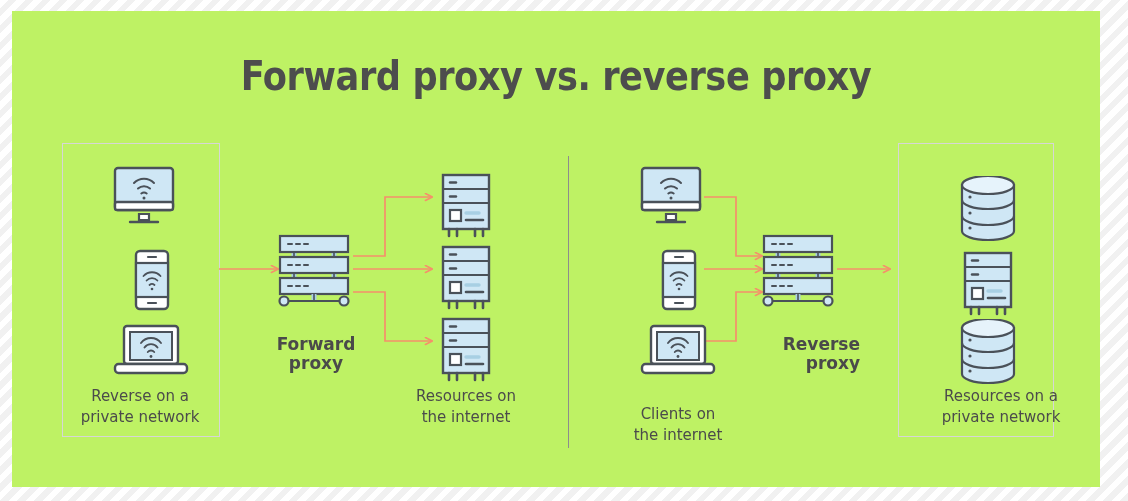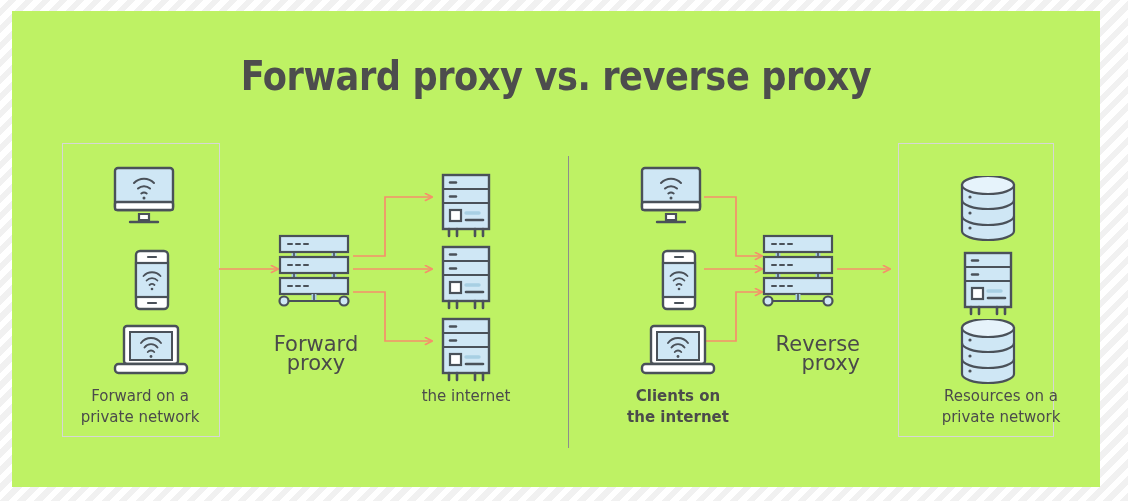--- a/index.html
+++ b/index.html
@@ -31,21 +31,21 @@
     position:absolute;left:556px;top:145px;width:1px;height:292px;
     background:#8d8d8d;
   }
   .caption{
     position:absolute;text-align:center;color:#4b4b4b;
     font-size:15px;line-height:21px;
     font-family:"DejaVu Sans", sans-serif;
   }
   .node-label{
     position:absolute;text-align:center;color:#4a4a4a;
-    font-size:21px;line-height:19px;font-weight:normal;
+    font-size:17px;line-height:19px;font-weight:bold;
     font-family:"DejaVu Sans", sans-serif;
   }
   .icon{position:absolute;}
   .conn{position:absolute;left:0;top:0;width:1088px;height:476px;
         pointer-events:none;}
 </style>
 </head>
 <body>
 
 <div class="card">
@@ -112,21 +112,21 @@
     <rect x="3" y="40" width="72" height="9" rx="3.5" fill="#ffffff" stroke="#4a5159" stroke-width="2.4"></rect>
     <g fill="none" stroke="#4a5159" stroke-width="1.9" stroke-linecap="round">
       <path d="M29,19 a12.5,12.5 0 0 1 20,0"></path>
       <path d="M32.5,23.5 a8,8 0 0 1 13,0"></path>
       <path d="M35.8,28 a4.2,4.2 0 0 1 6.4,0"></path>
     </g>
     <circle cx="39" cy="32.5" r="1.4" fill="#4a5159"></circle>
   </svg>
 
   <div class="caption" style="left:50px;top:375px;width:156px;">
-    <div>Forward on a</div>
+    <div>Reverse on a</div>
     <div>private network</div>
   </div>
 
   <svg class="icon" style="left:264px;top:222px;" width="80" height="74" viewBox="0 0 80 74">
     <g stroke="#4a5159" stroke-width="2.2">
       <line x1="18" y1="14" x2="18" y2="62" stroke-width="5" stroke="#a8cfe3"></line>
       <line x1="58" y1="14" x2="58" y2="62" stroke-width="5" stroke="#a8cfe3"></line>
       <line x1="18" y1="14" x2="18" y2="62" stroke-width="1.6"></line>
       <line x1="58" y1="14" x2="58" y2="62" stroke-width="1.6"></line>
       <rect x="4" y="3" width="68" height="16" fill="#cfe7f5"></rect>
@@ -192,20 +192,21 @@
       <path d="M13,9.5 h6" stroke-width="2.4" stroke-linecap="round"></path>
       <path d="M13,23.5 h6" stroke-width="2.4" stroke-linecap="round"></path>
       <rect x="13" y="37" width="11" height="11" fill="#ffffff" stroke-width="2.2"></rect>
       <path d="M29,40 h13" stroke="#a8cfe3" stroke-width="3.4" stroke-linecap="round"></path>
       <path d="M29,47 h17" stroke-width="2.6" stroke-linecap="round"></path>
       <path d="M12,56 v7 M20,56 v7 M38,56 v7 M46,56 v7" stroke-width="2.6" stroke-linecap="round"></path>
     </g>
   </svg>
 
   <div class="caption" style="left:384px;top:375px;width:140px;">
+    <div>Resources on</div>
     <div>the internet</div>
   </div>
 
   <svg class="icon" style="left:621px;top:155px;" width="76" height="62" viewBox="0 0 76 62">
     <rect x="9" y="2" width="58" height="42" rx="3" fill="#cfe7f5" stroke="#4a5159" stroke-width="2.4"></rect>
     <path d="M9.5,36 H66.5" stroke="#4a5159" stroke-width="2"></path>
     <rect x="9" y="36" width="58" height="8" rx="2" fill="#ffffff" stroke="#4a5159" stroke-width="2.4"></rect>
     <path d="M33,48 h10 v6 h-10 z" fill="#ffffff" stroke="#4a5159" stroke-width="2.2"></path>
     <path d="M24,56 H52" stroke="#4a5159" stroke-width="2.4" stroke-linecap="round"></path>
     <g fill="none" stroke="#4a5159" stroke-width="2" stroke-linecap="round">
@@ -234,21 +235,21 @@
     <rect x="18" y="8" width="42" height="28" fill="#cfe7f5" stroke="#4a5159" stroke-width="2"></rect>
     <rect x="3" y="40" width="72" height="9" rx="3.5" fill="#ffffff" stroke="#4a5159" stroke-width="2.4"></rect>
     <g fill="none" stroke="#4a5159" stroke-width="1.9" stroke-linecap="round">
       <path d="M29,19 a12.5,12.5 0 0 1 20,0"></path>
       <path d="M32.5,23.5 a8,8 0 0 1 13,0"></path>
       <path d="M35.8,28 a4.2,4.2 0 0 1 6.4,0"></path>
     </g>
     <circle cx="39" cy="32.5" r="1.4" fill="#4a5159"></circle>
   </svg>
 
-  <div class="caption" style="left:596px;top:375px;width:140px;font-weight:bold;">
+  <div class="caption" style="left:596px;top:393px;width:140px;">
     <div>Clients on</div>
     <div>the internet</div>
   </div>
 
   <svg class="icon" style="left:748px;top:222px;" width="80" height="74" viewBox="0 0 80 74">
     <g stroke="#4a5159" stroke-width="2.2">
       <line x1="18" y1="14" x2="18" y2="62" stroke-width="5" stroke="#a8cfe3"></line>
       <line x1="58" y1="14" x2="58" y2="62" stroke-width="5" stroke="#a8cfe3"></line>
       <line x1="18" y1="14" x2="18" y2="62" stroke-width="1.6"></line>
       <line x1="58" y1="14" x2="58" y2="62" stroke-width="1.6"></line>

